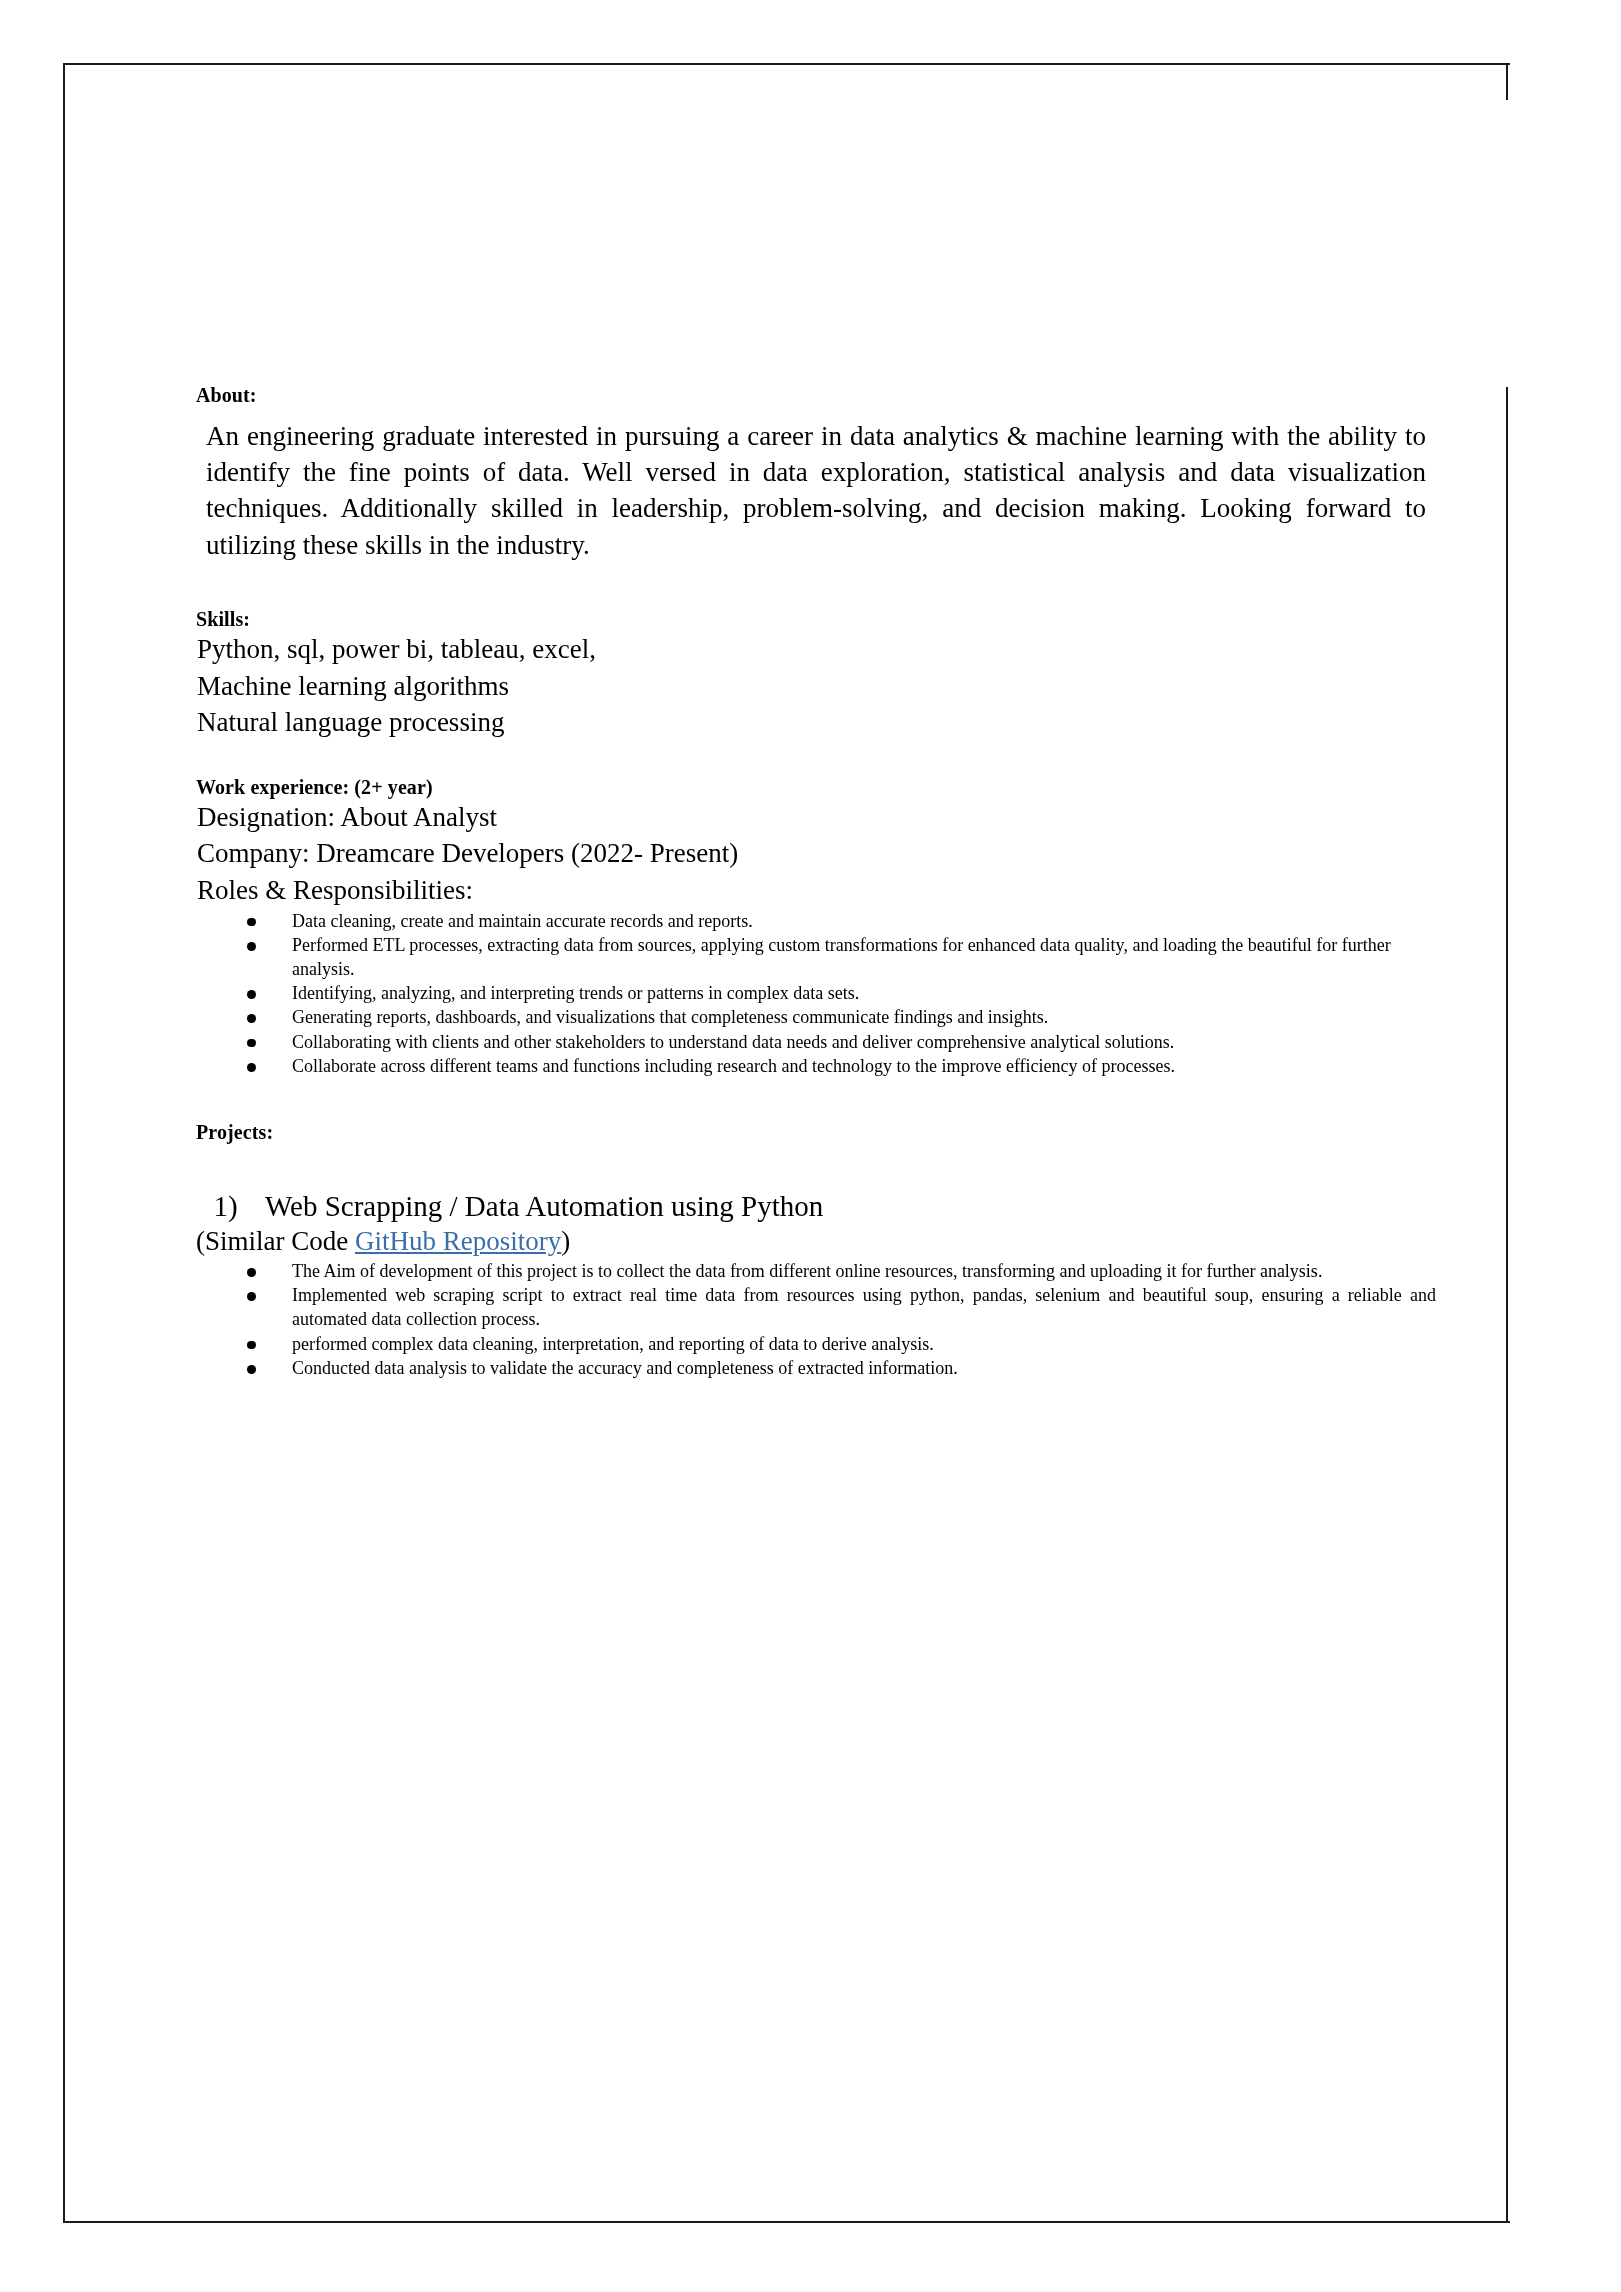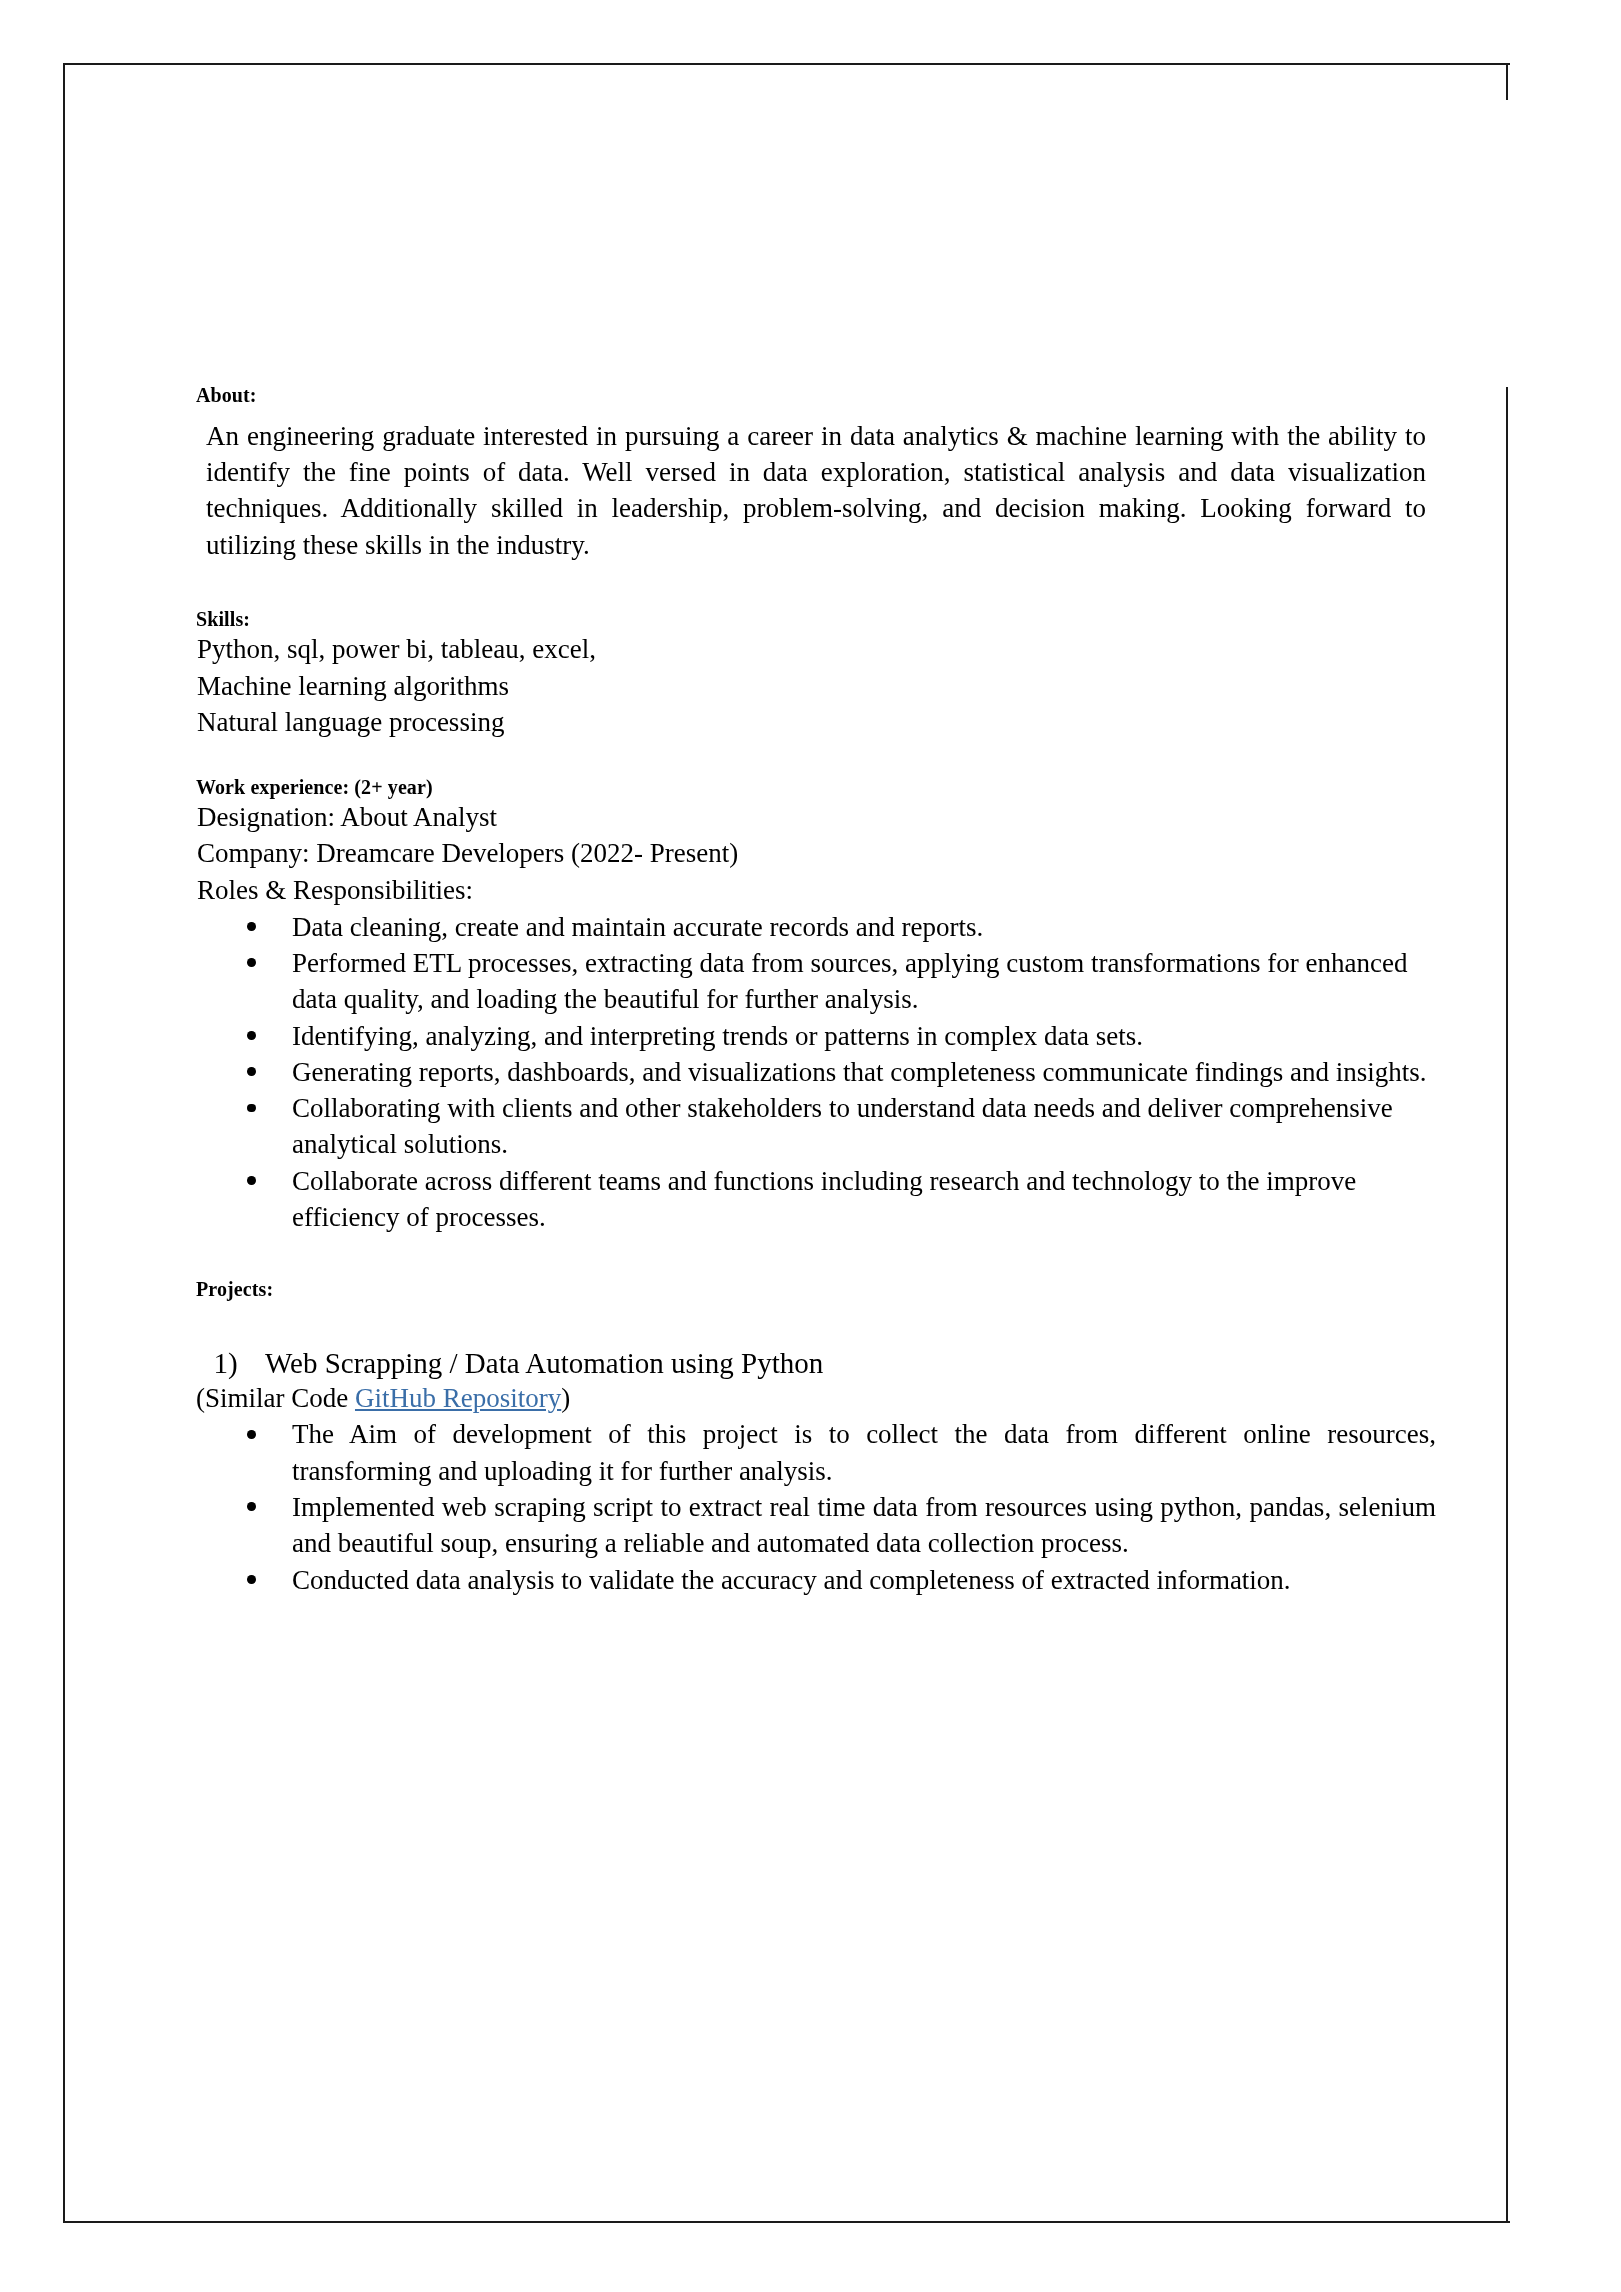--- a/index.html
+++ b/index.html
@@ -85,21 +85,21 @@
 
   
   ul.bullets {
     list-style: none;
     margin: 0;
     padding: 0;
   }
   ul.bullets > li {
     position: relative;
     padding-left: 96px;
-    font-size: 27px;
+    font-size: 18px;
     line-height: 1.345;
     margin: 0;
   }
   ul.bullets > li .bullet-dot {
     position: absolute;
     left: 51px;
     top: 0.50em;
     width: 8.8px;
     height: 8.8px;
     background: #000;
@@ -180,17 +180,18 @@
     <span>Web Scrapping / Data Automation using Python</span>
   </div>
 
   <div class="project-link-line">
     <span>(Similar Code </span><a class="ext-link" href="#">GitHub Repository</a><span>)</span>
   </div>
 
   <ul class="bullets justified">
     <li><span class="bullet-dot"></span><span>The Aim of development of this project is to collect the data from different online resources, transforming and uploading it for further analysis.</span></li>
     <li><span class="bullet-dot"></span><span>Implemented web scraping script to extract real time data from resources using python, pandas, selenium and beautiful soup, ensuring a reliable and automated data collection process.</span></li>
+    <li><span class="bullet-dot"></span><span>performed complex data cleaning, interpretation, and reporting of data to derive analysis.</span></li>
     <li><span class="bullet-dot"></span><span>Conducted data analysis to validate the accuracy and completeness of extracted information.</span></li>
   </ul>
 
 </div>
 
 
 </body></html>

